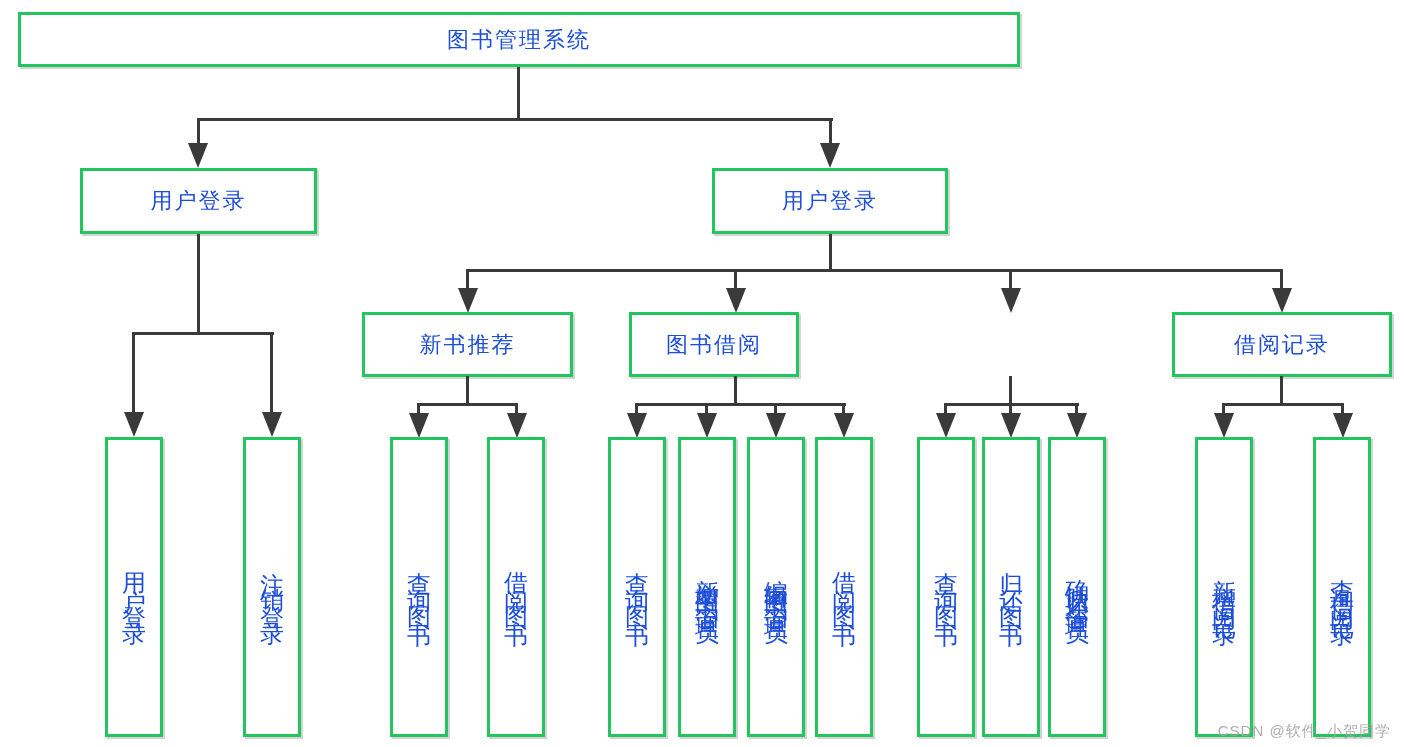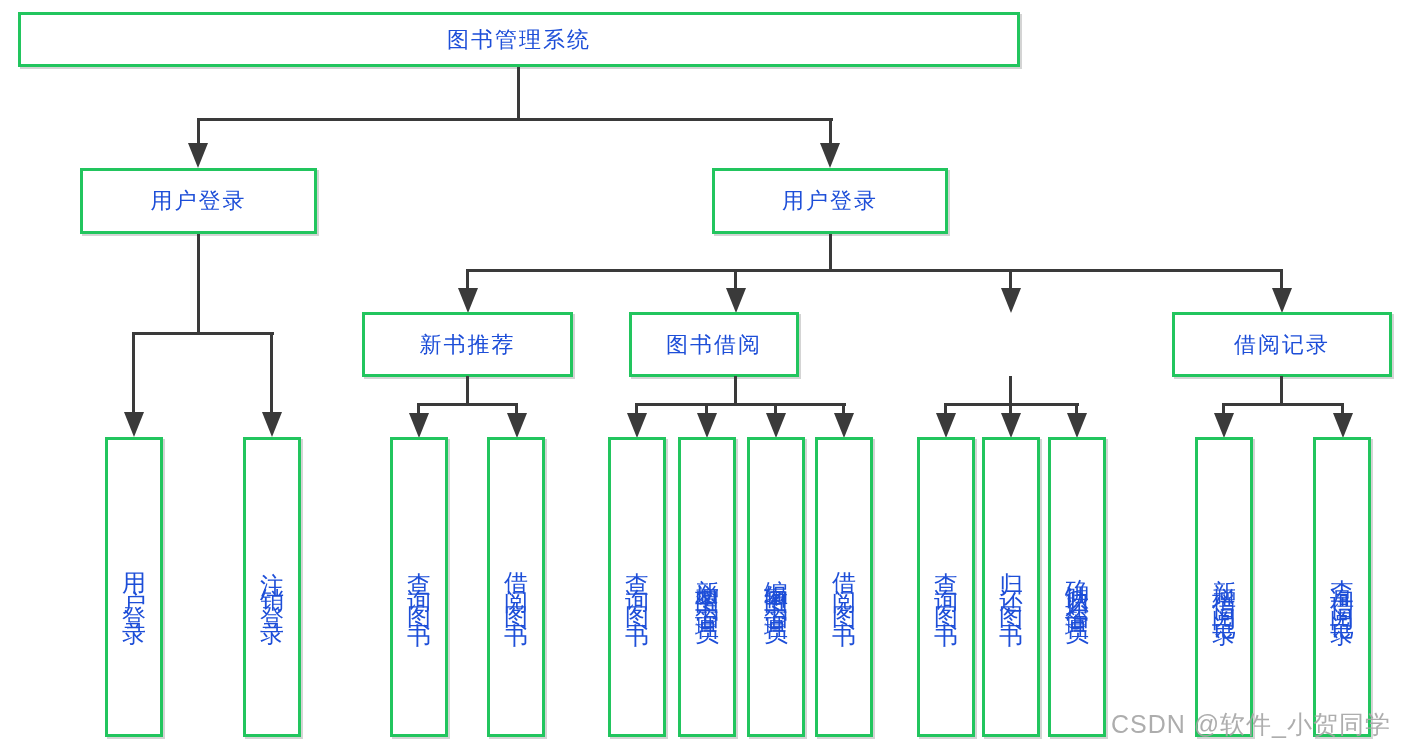--- a/index.html
+++ b/index.html
@@ -39,21 +39,21 @@
     position: absolute;
     width: 0; height: 0;
     border-left: 10px solid transparent;
     border-right: 10px solid transparent;
     border-top: 25px solid #3a3a3a;
   }
   .watermark {
     position: absolute;
     right: 14px;
     bottom: 6px;
-    font-size: 25px;
+    font-size: 15px;
     letter-spacing: 1px;
     color: #a5a5a5;
     opacity: 0.9;
     white-space: nowrap;
     margin-top: 30px;
   }
 </style>
 </head>
 <body>
 

